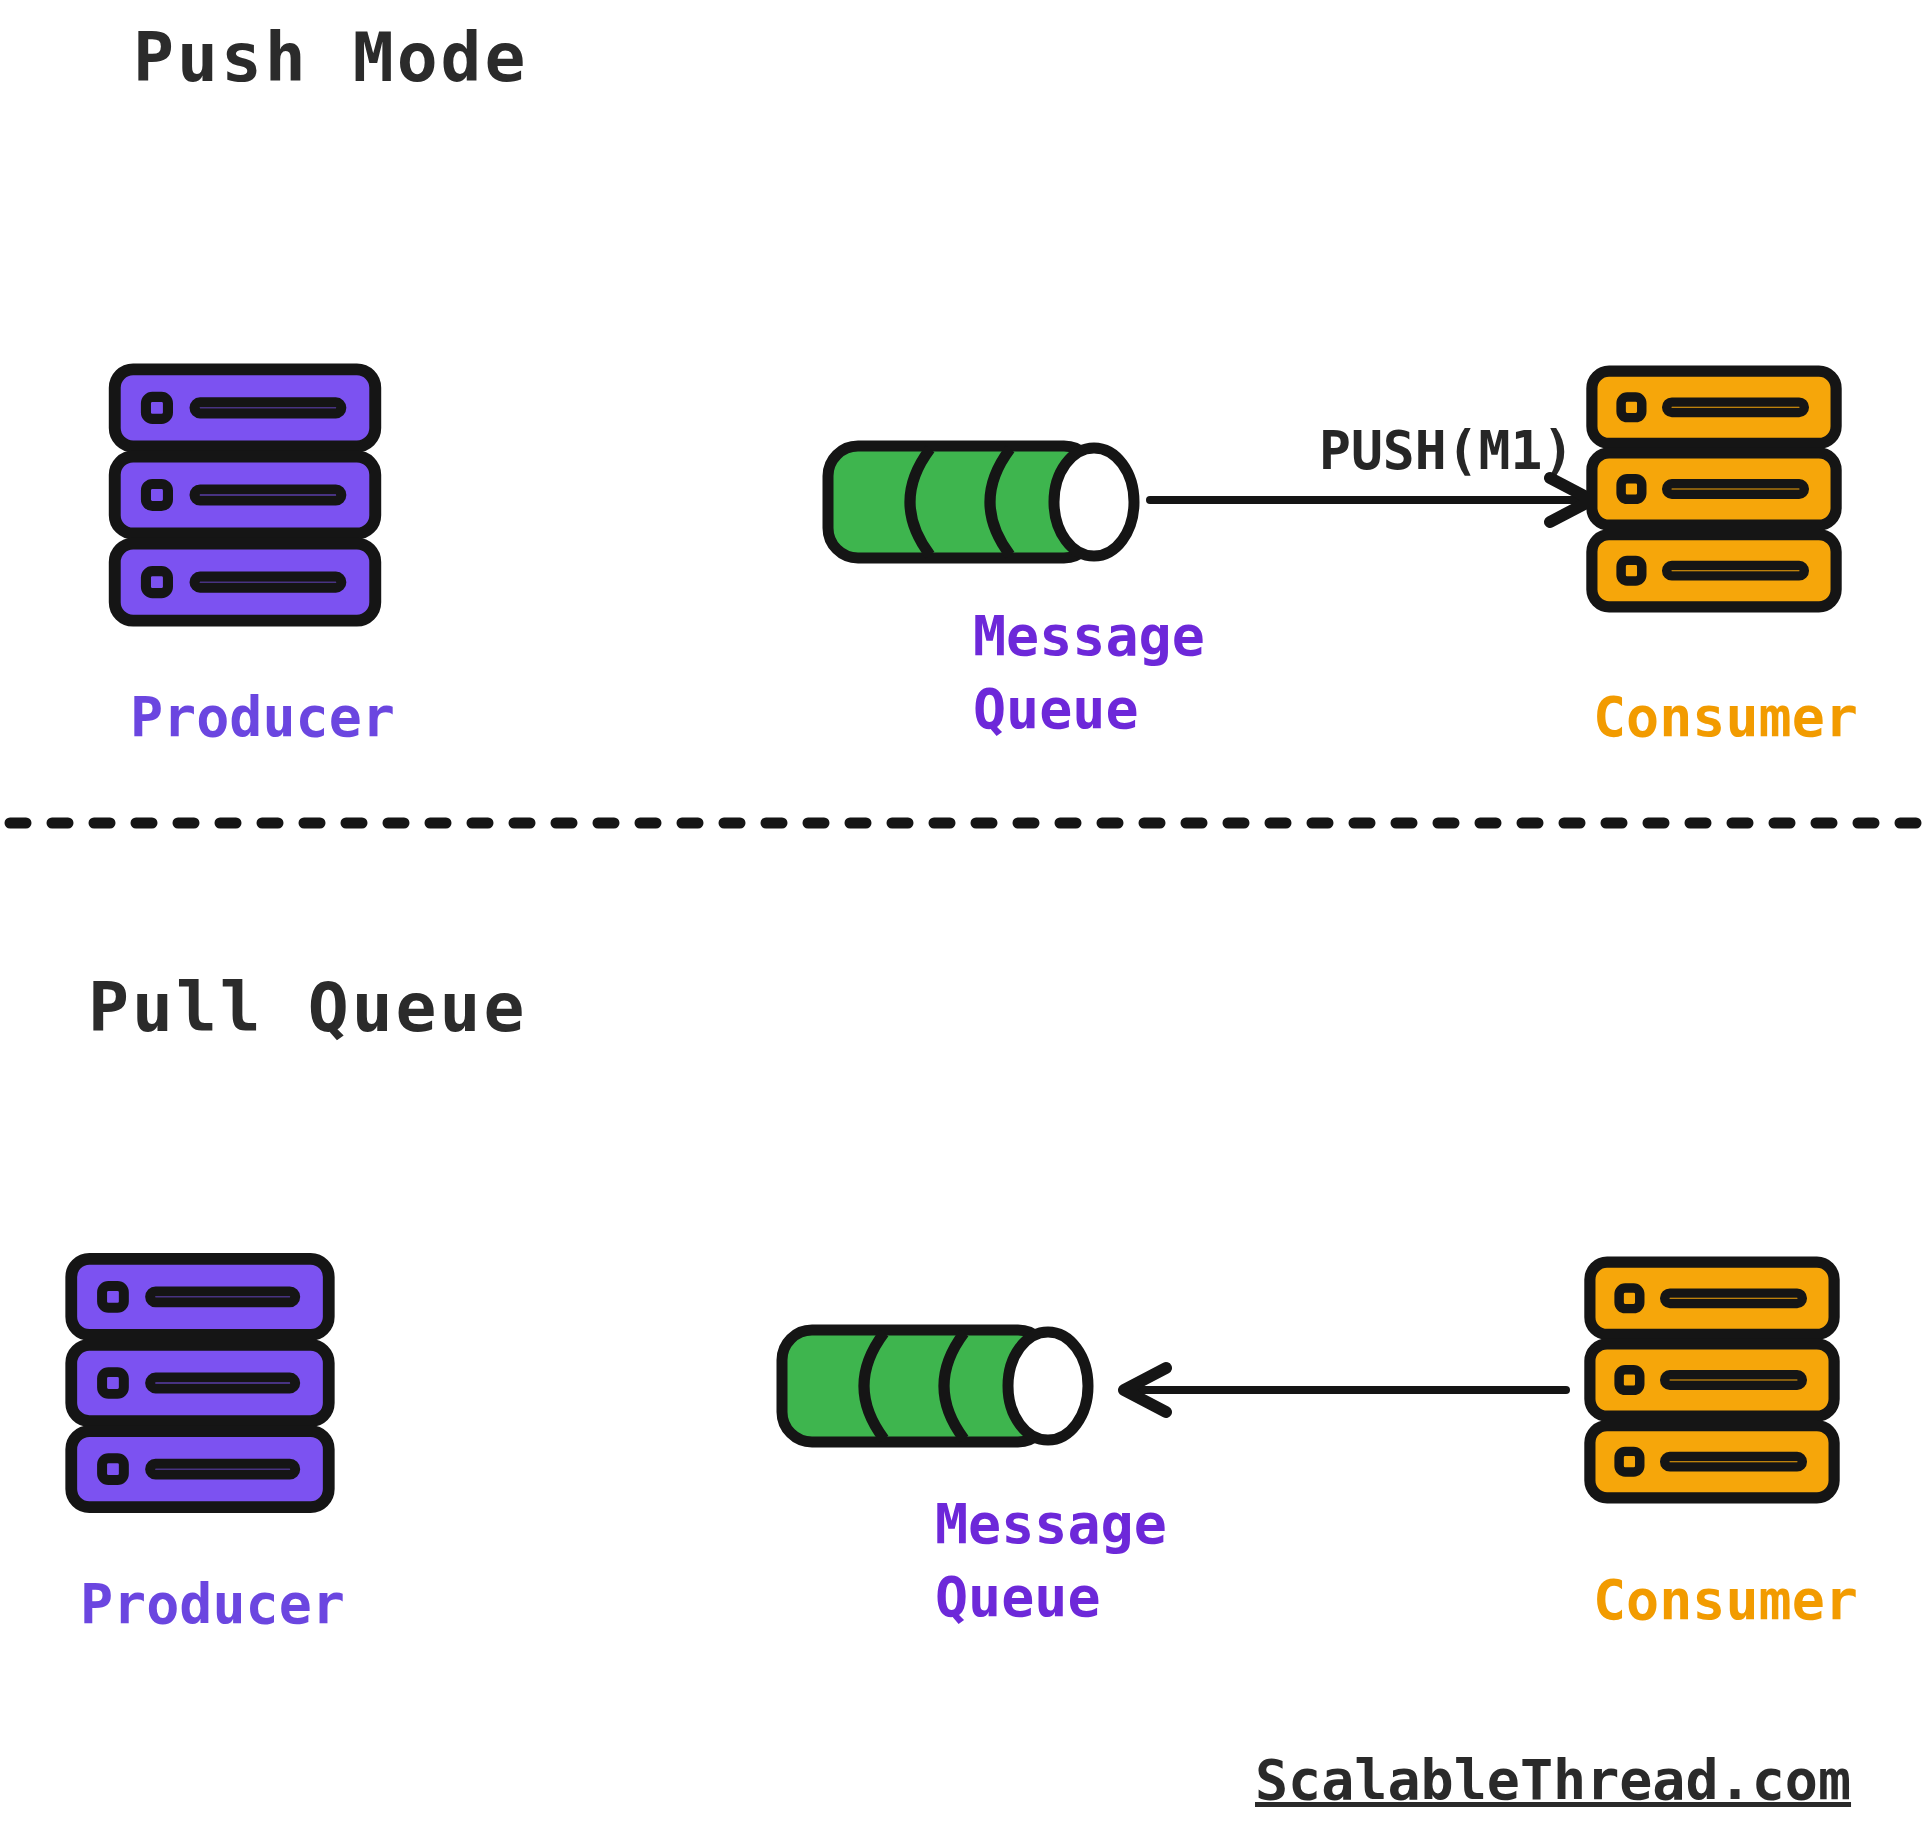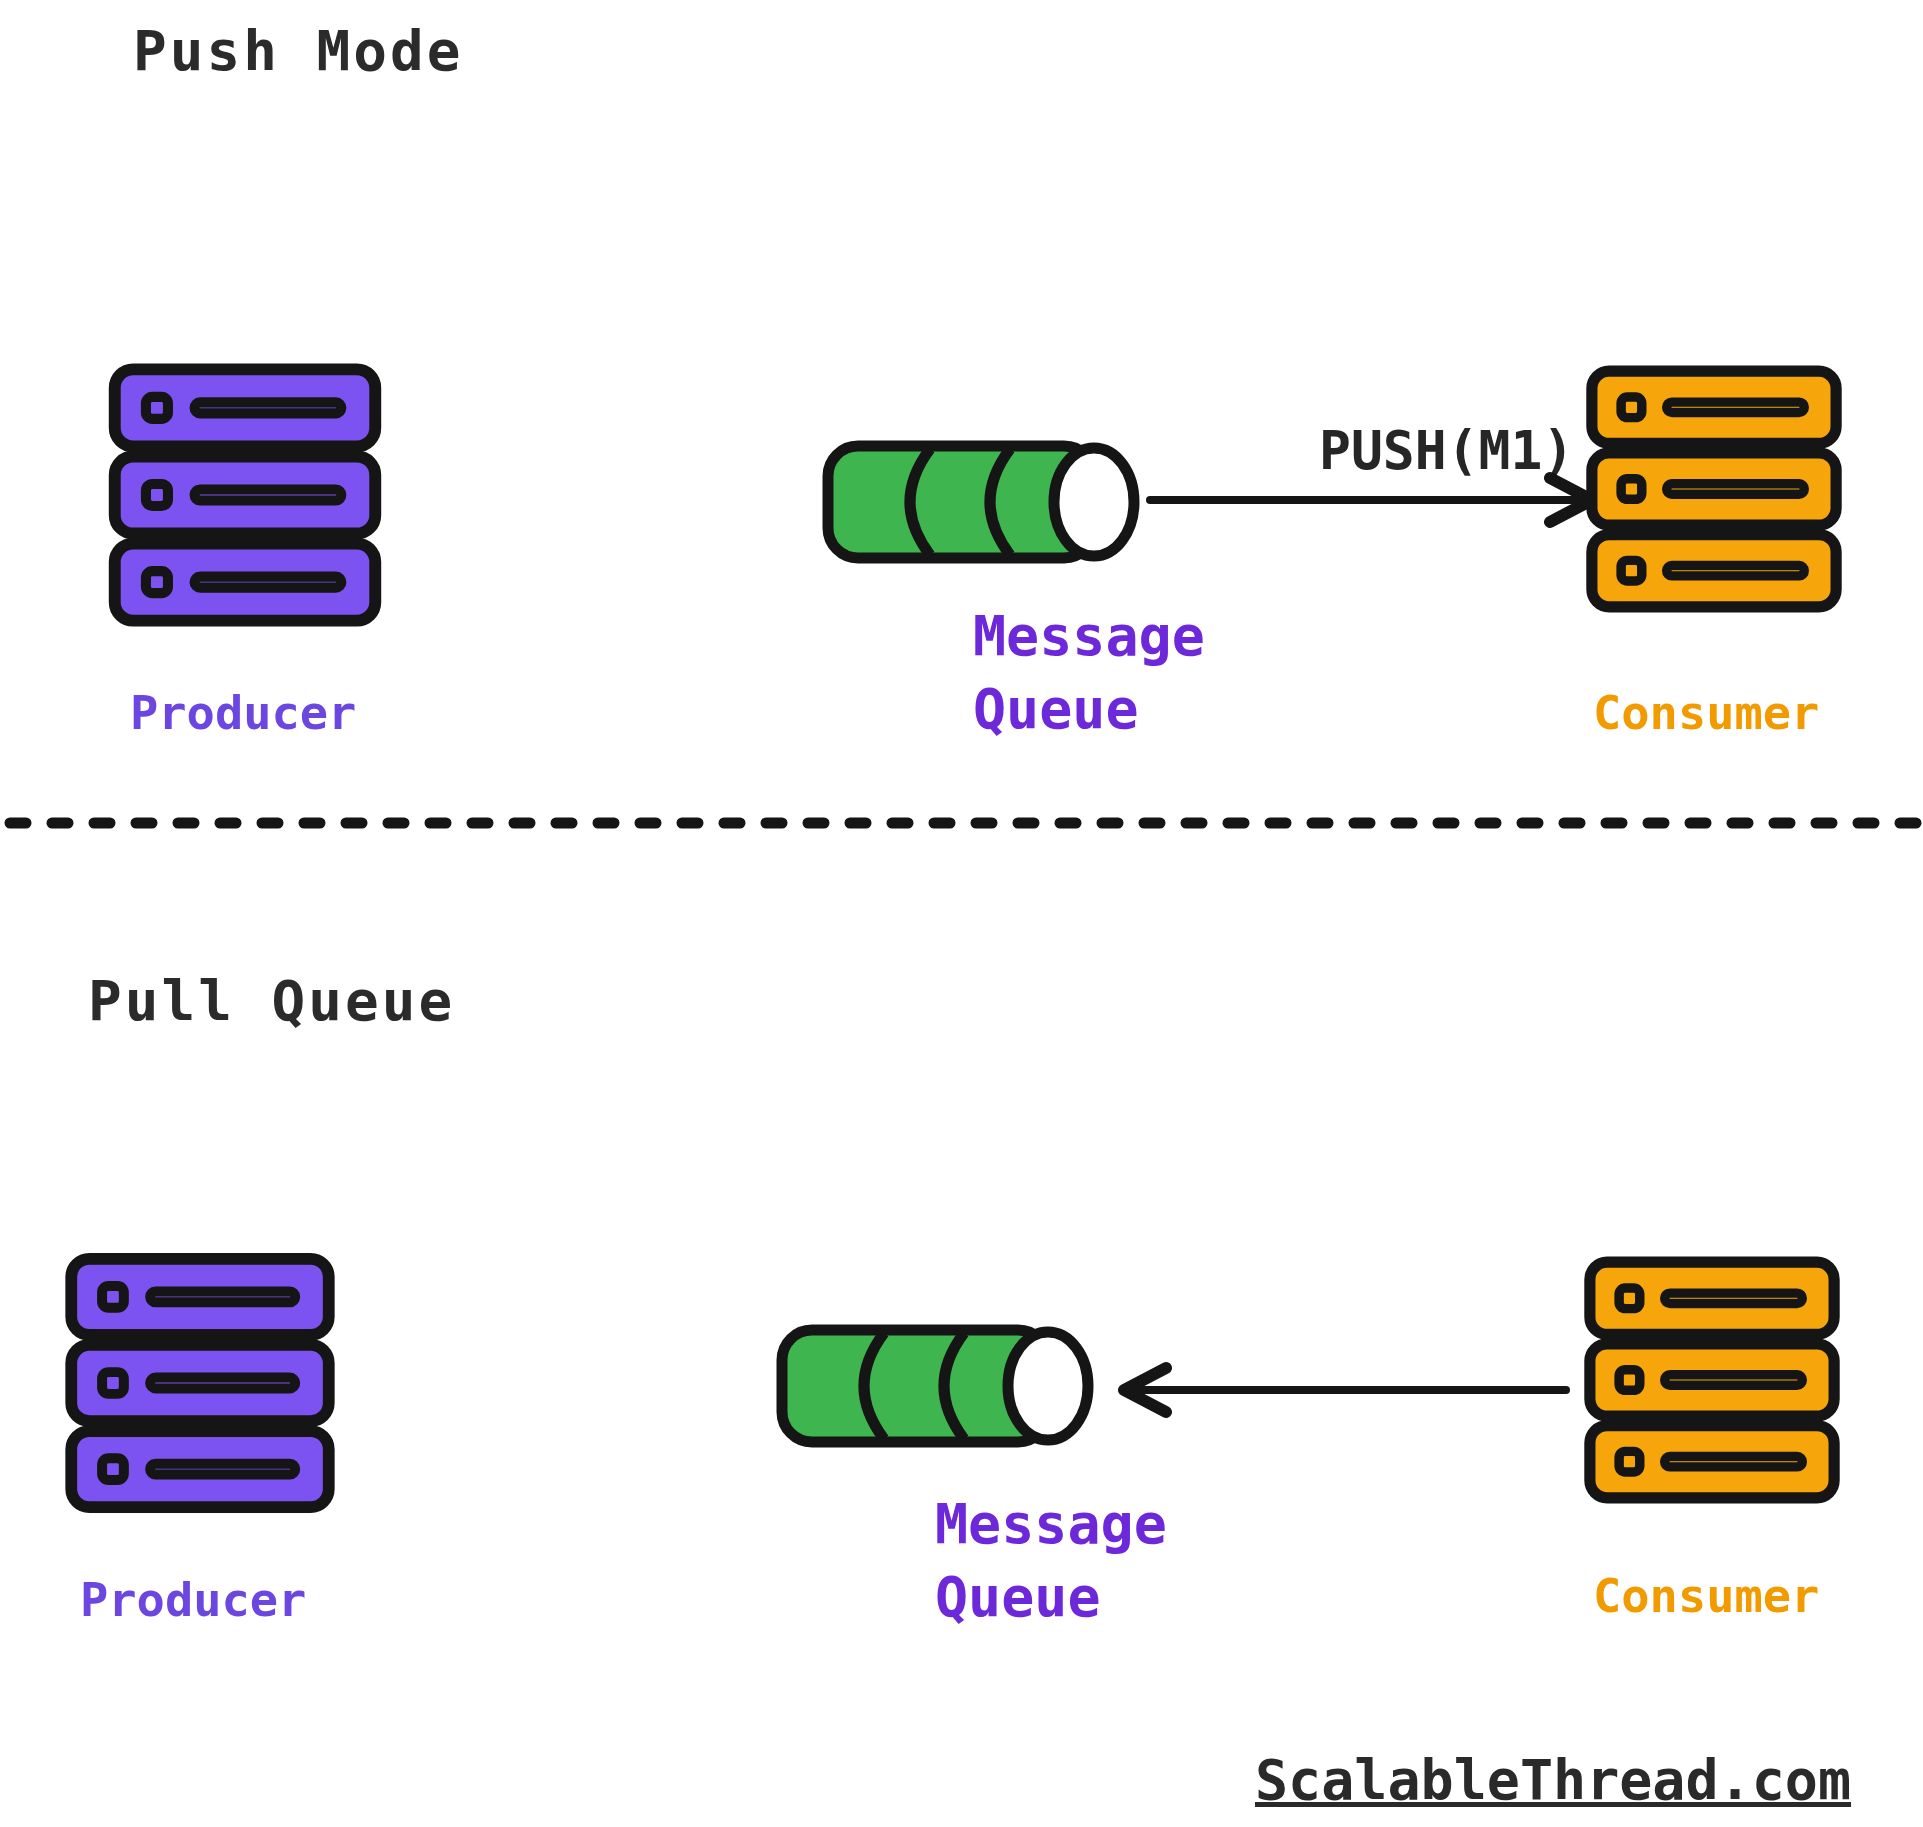--- a/index.html
+++ b/index.html
@@ -20,28 +20,28 @@
   .canvas {
     position: relative;
     width: 1923px;
     height: 1827px;
     background: var(--bg);
     overflow: hidden;
   }
   .abs { position: absolute; }
 
   .section-title {
-    font-size: 56px;
+    font-size: 68px;
     font-weight: bold;
     letter-spacing: 3px;
     color: var(--text);
     white-space: nowrap;
   }
   .node-label {
-    font-size: 47px;
+    font-size: 55px;
     font-weight: bold;
     white-space: nowrap;
   }
   .producer-label { color: var(--producer-text); }
   .consumer-label { color: var(--consumer-text); }
   .queue-label {
     font-size: 55px;
     font-weight: bold;
     color: #6d28d9;
     white-space: pre-line;

